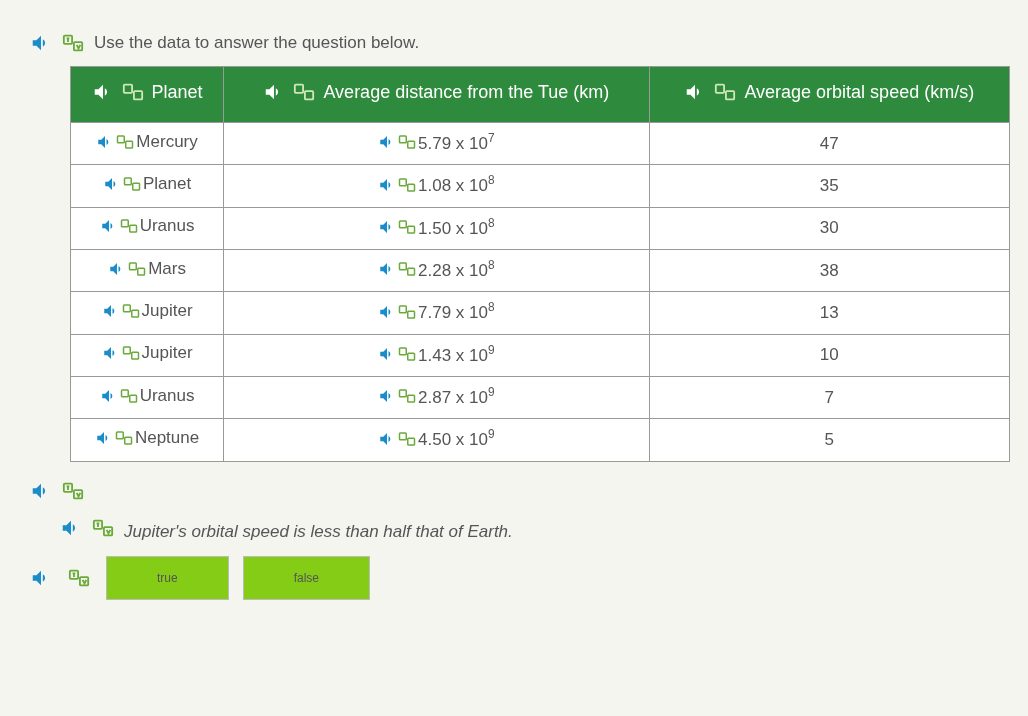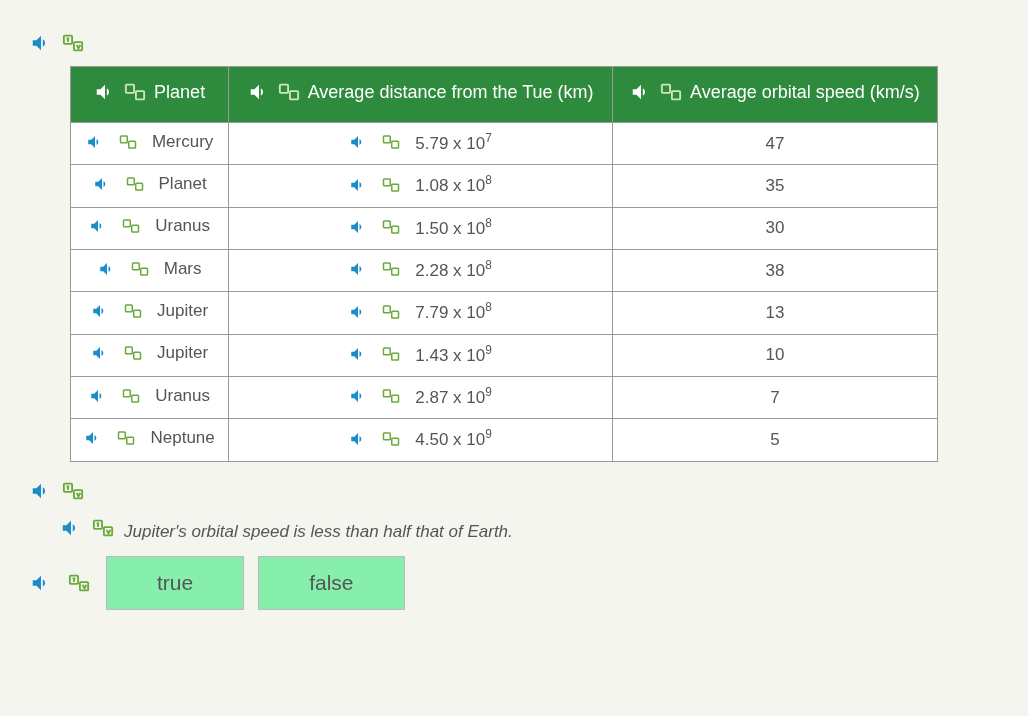--- a/index.html
+++ b/index.html
@@ -30,21 +30,21 @@
   width: 26px; height: 22px;
   cursor: pointer;
   color: #6aaa3a;
 }
 .translate-icon svg { width: 24px; height: 22px; }
 .sm .speaker-icon svg { width: 18px; height: 18px; }
 .sm .translate-icon { width: 22px; height: 18px; }
 .sm .translate-icon svg { width: 20px; height: 18px; }
 table {
   border-collapse: collapse;
-  width: 868px;
+  width: 940px;
   margin: 10px 0 18px 40px;
   background: #fff;
 }
 th, td {
   border: 1px solid #999;
   padding: 8px 10px;
   text-align: center;
   vertical-align: middle;
 }
 th {
@@ -53,34 +53,34 @@
   font-weight: normal;
   font-size: 18px;
   padding: 14px 10px;
 }
 .cell-inner {
   display: inline-flex;
   align-items: center;
   gap: 6px;
   justify-content: center;
 }
-.cell-inner.sm { gap: 13px; }
+.cell-inner.sm { gap: 0; }
 sup { font-size: 0.7em; }
 .italic { font-style: italic; margin-top: 8px; }
 .answers {
   display: flex;
   align-items: center;
   gap: 14px;
   margin-top: 14px;
 }
 .answer-btn {
   border: 1px solid #bbb;
-  background: #86efac;
+  background: #84cc16;
   padding: 14px 50px;
-  font-size: 21px;
+  font-size: 12px;
   color: #555;
   cursor: pointer;
   font-family: inherit;
 }
 </style>
 </head>
 <body>
 
 <div class="line">
   <span class="speaker-icon">
@@ -89,20 +89,21 @@
       </svg>
   </span>
   <span class="translate-icon">
     <svg viewBox="0 0 24 24" fill="none" stroke="currentColor" stroke-width="2">
         <rect x="2" y="4" width="9" height="9" rx="1"></rect>
         <rect x="13" y="11" width="9" height="9" rx="1"></rect>
         <path d="M5 7h3M6.5 7v4"></path>
         <path d="M16 14l2 4l2-4"></path>
       </svg>
   </span>
+  <span>Use the data to answer the question below.</span>
 </div>
 
 <table>
   <thead>
     <tr>
       <th>
         <span class="cell-inner">
           <span class="speaker-icon">
             <svg viewBox="0 0 24 24" fill="#fff">
                 <path d="M3 9v6h4l5 5V4L7 9H3zm13.5 3a4.5 4.5 0 0 0-2.5-4v8a4.5 4.5 0 0 0 2.5-4z"></path>

